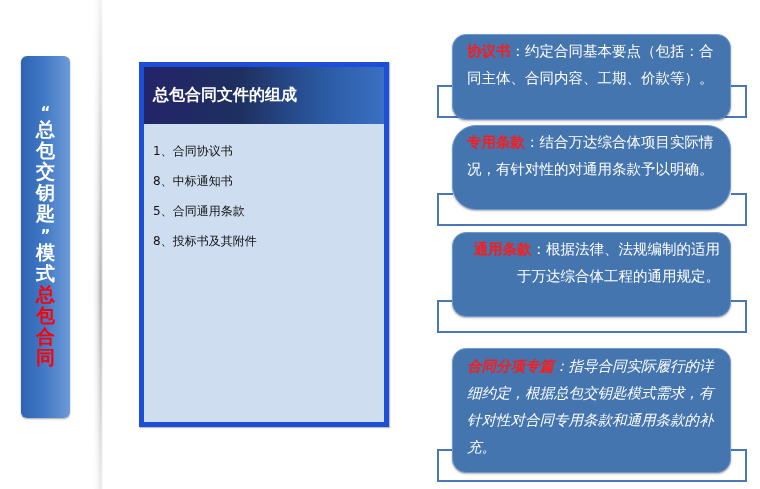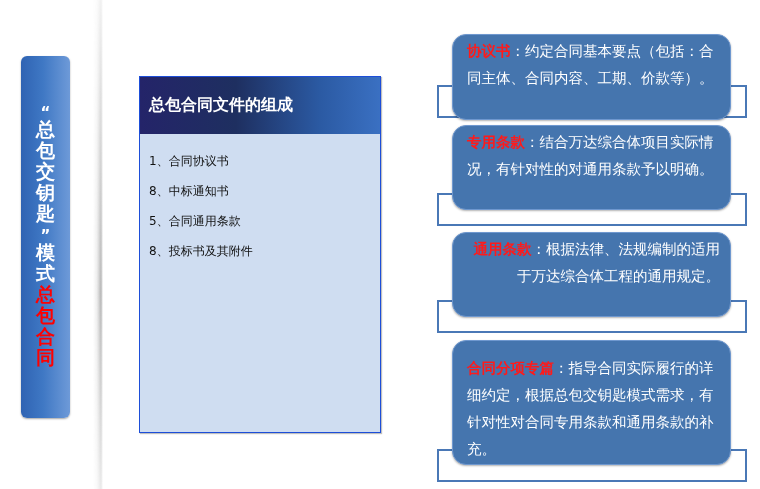--- a/index.html
+++ b/index.html
@@ -26,23 +26,23 @@
   .side-bar .vt .red { color: #ff0000; }
   
   .divider {
     position: absolute; left: 93px; top: 0; width: 10px; height: 489px;
     background: linear-gradient(to right, rgba(255,255,255,0) 0%, rgba(180,180,180,0.25) 40%, rgba(120,120,120,0.55) 80%, rgba(255,255,255,0) 100%);
     -webkit-mask-image: linear-gradient(to bottom, rgba(0,0,0,0.2) 0%, rgba(0,0,0,1) 60%, rgba(0,0,0,0.3) 100%);
     mask-image: linear-gradient(to bottom, rgba(0,0,0,0.2) 0%, rgba(0,0,0,1) 60%, rgba(0,0,0,0.3) 100%);
   }
   
   .list-panel {
-    position: absolute; left: 139px; top: 76px; width: 240px; height: 355px;
+    position: absolute; left: 139px; top: 62px; width: 240px; height: 355px;
     background: #cfddf1;
-    border: 1px solid #1d4ed8;
+    border: 5px solid #1d4ed8;
     box-shadow: 1px 1px 1px rgba(0,0,0,0.25);
   }
   .list-header {
     height: 57px; box-sizing: border-box;
     background: linear-gradient(to right, #242469 0%, #1e2f60 40%, #2b5aa3 75%, #3a70c2 100%);
     color: #ffffff; font-weight: bold; font-size: 16px;
     display: flex; align-items: center; padding-left: 9px;
   }
   .list-items { margin: 0; padding: 12px 0 0 9px; list-style: none; }
   .list-items li {
@@ -113,36 +113,36 @@
   <div class="box" style="top:16px; height:86px;">
     <span class="key">协议书</span><span>：</span><span>约定合同基本要点（包括：合同主体、合同内容、工期、价款等）。</span>
   </div>
 </div>
 
 <div class="callout" style="top:125px;">
   <div class="bracket" style="top:68px; height:31px;">
     <span class="tl"></span>
       <span class="tr"></span>
   </div>
-  <div class="box" style="top:0; height:85px;">
+  <div class="box" style="top:0; height:85px;border-radius:24px;">
     <span class="key">专用条款</span><span>：</span><span>结合万达综合体项目实际情况，有针对性的对通用条款予以明确。</span>
   </div>
 </div>
 
 <div class="callout" style="top:232px;">
   <div class="bracket" style="top:68px; height:31px;">
     <span class="tl"></span>
       <span class="tr"></span>
   </div>
   <div class="box" style="top:0; height:85px;text-align:right;">
     <span class="key">通用条款</span><span>：</span><span>根据法律、法规编制的适用于万达综合体工程的通用规定。</span>
   </div>
 </div>
 
 <div class="callout" style="top:340px;">
   <div class="bracket" style="top:109px; height:31px;">
     <span class="tl"></span>
       <span class="tr"></span>
   </div>
-  <div class="box" style="top:0; height:125px; padding-top:14px;">
+  <div class="box" style="top:8px; height:125px; padding-top:4px;font-style:italic;">
     <span class="key">合同分项专篇</span><span>：</span><span>指导合同实际履行的详细约定，根据总包交钥匙模式需求，有针对性对合同专用条款和通用条款的补充。</span>
   </div>
 </div>
 
 </body></html>

